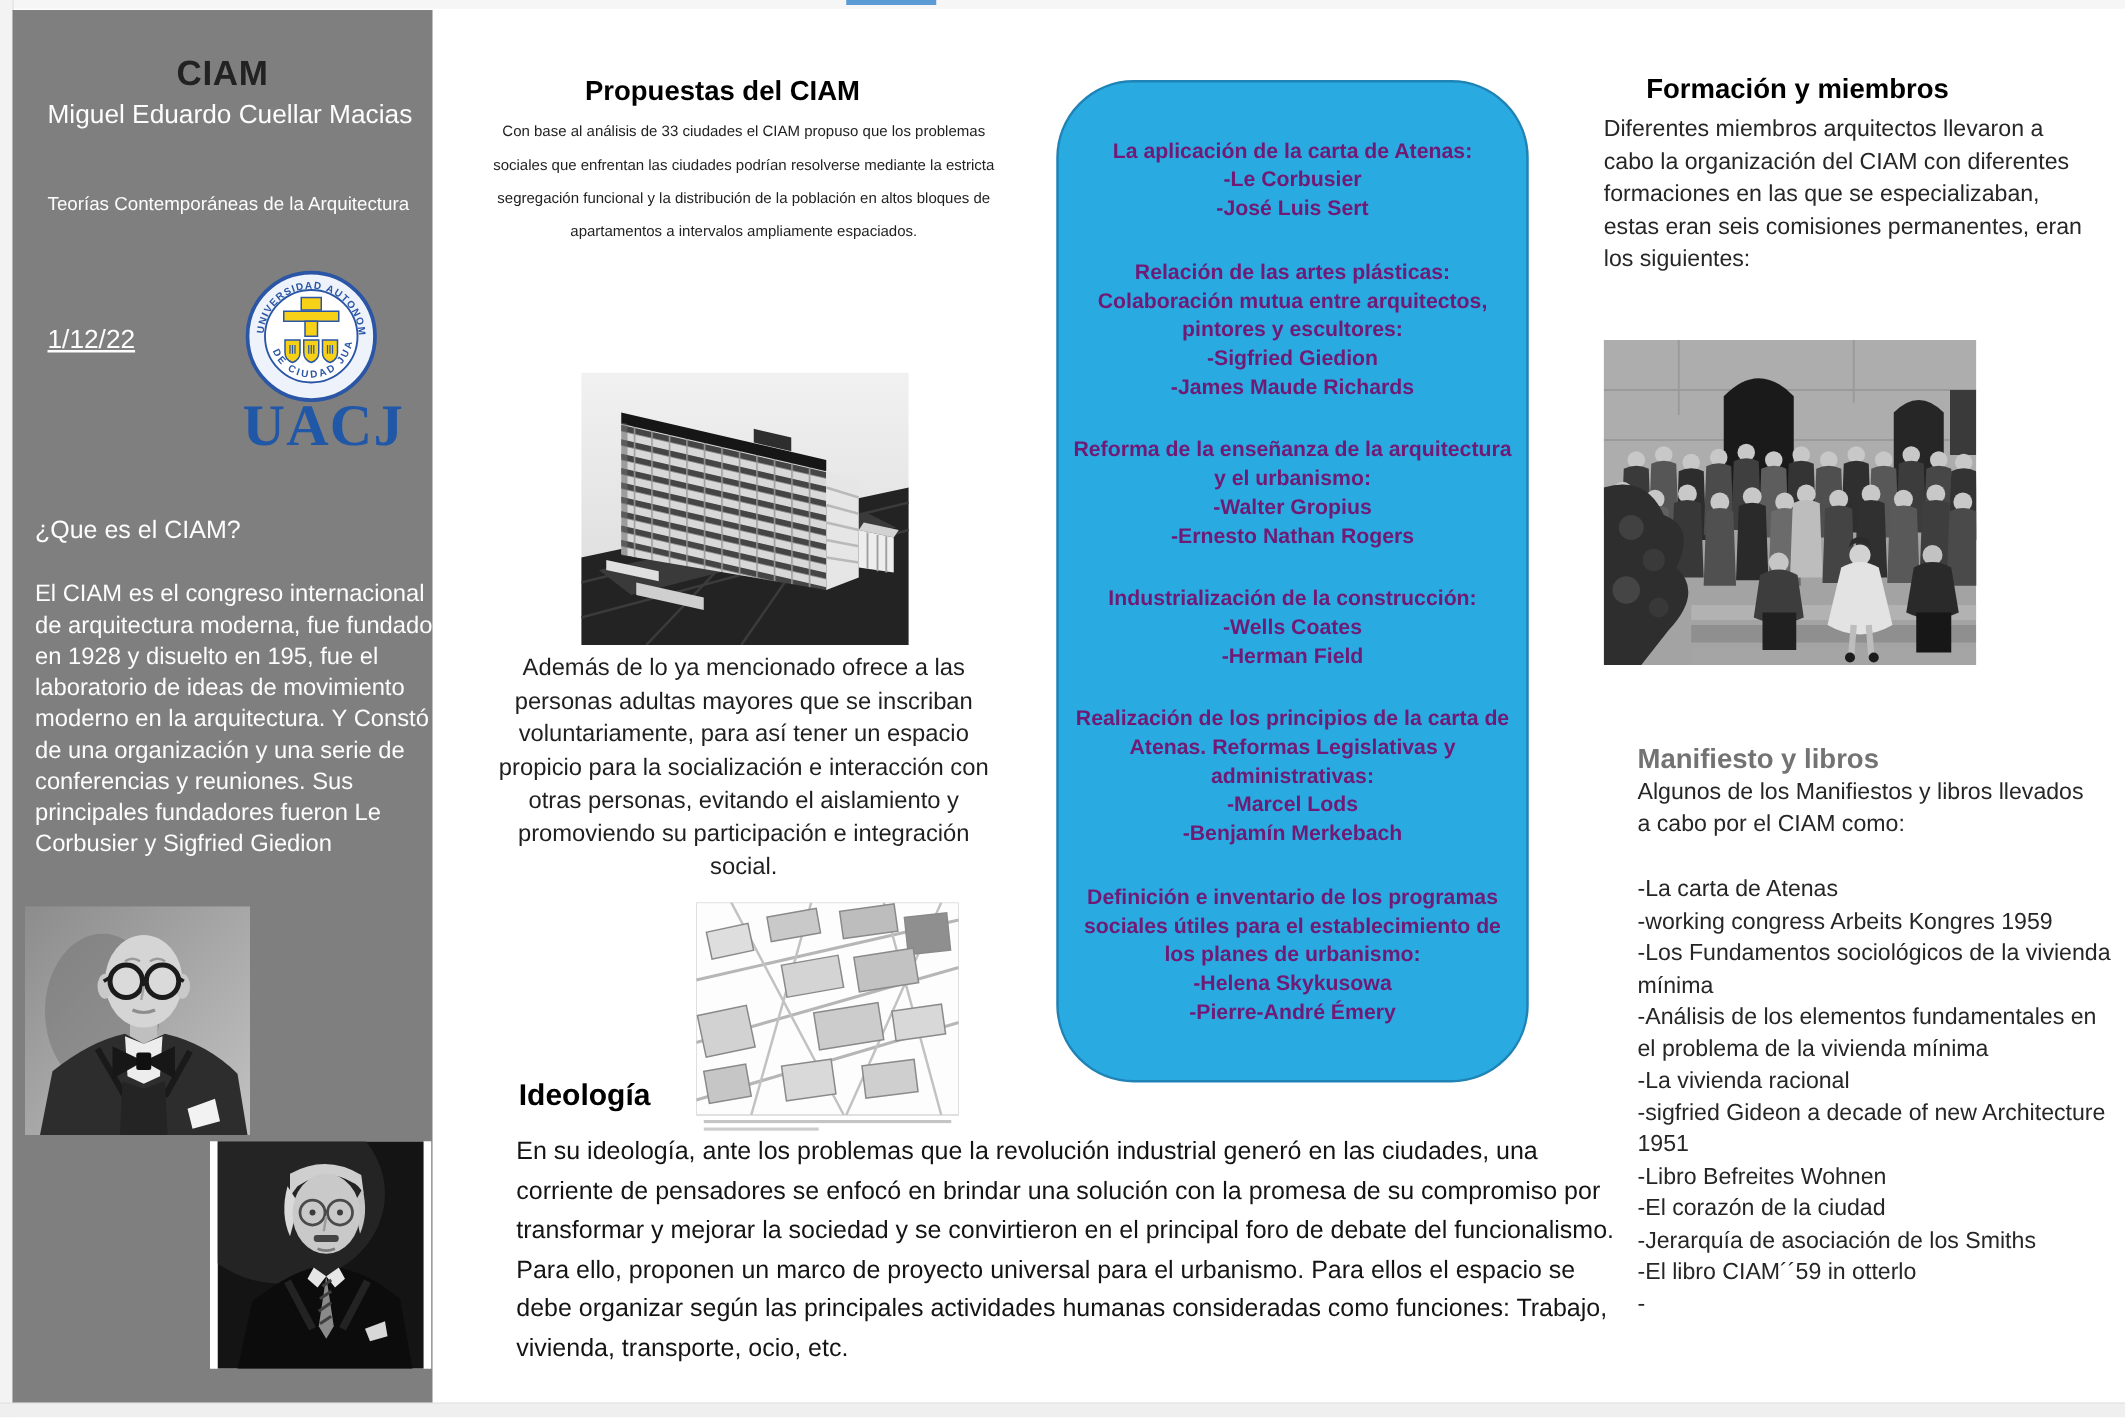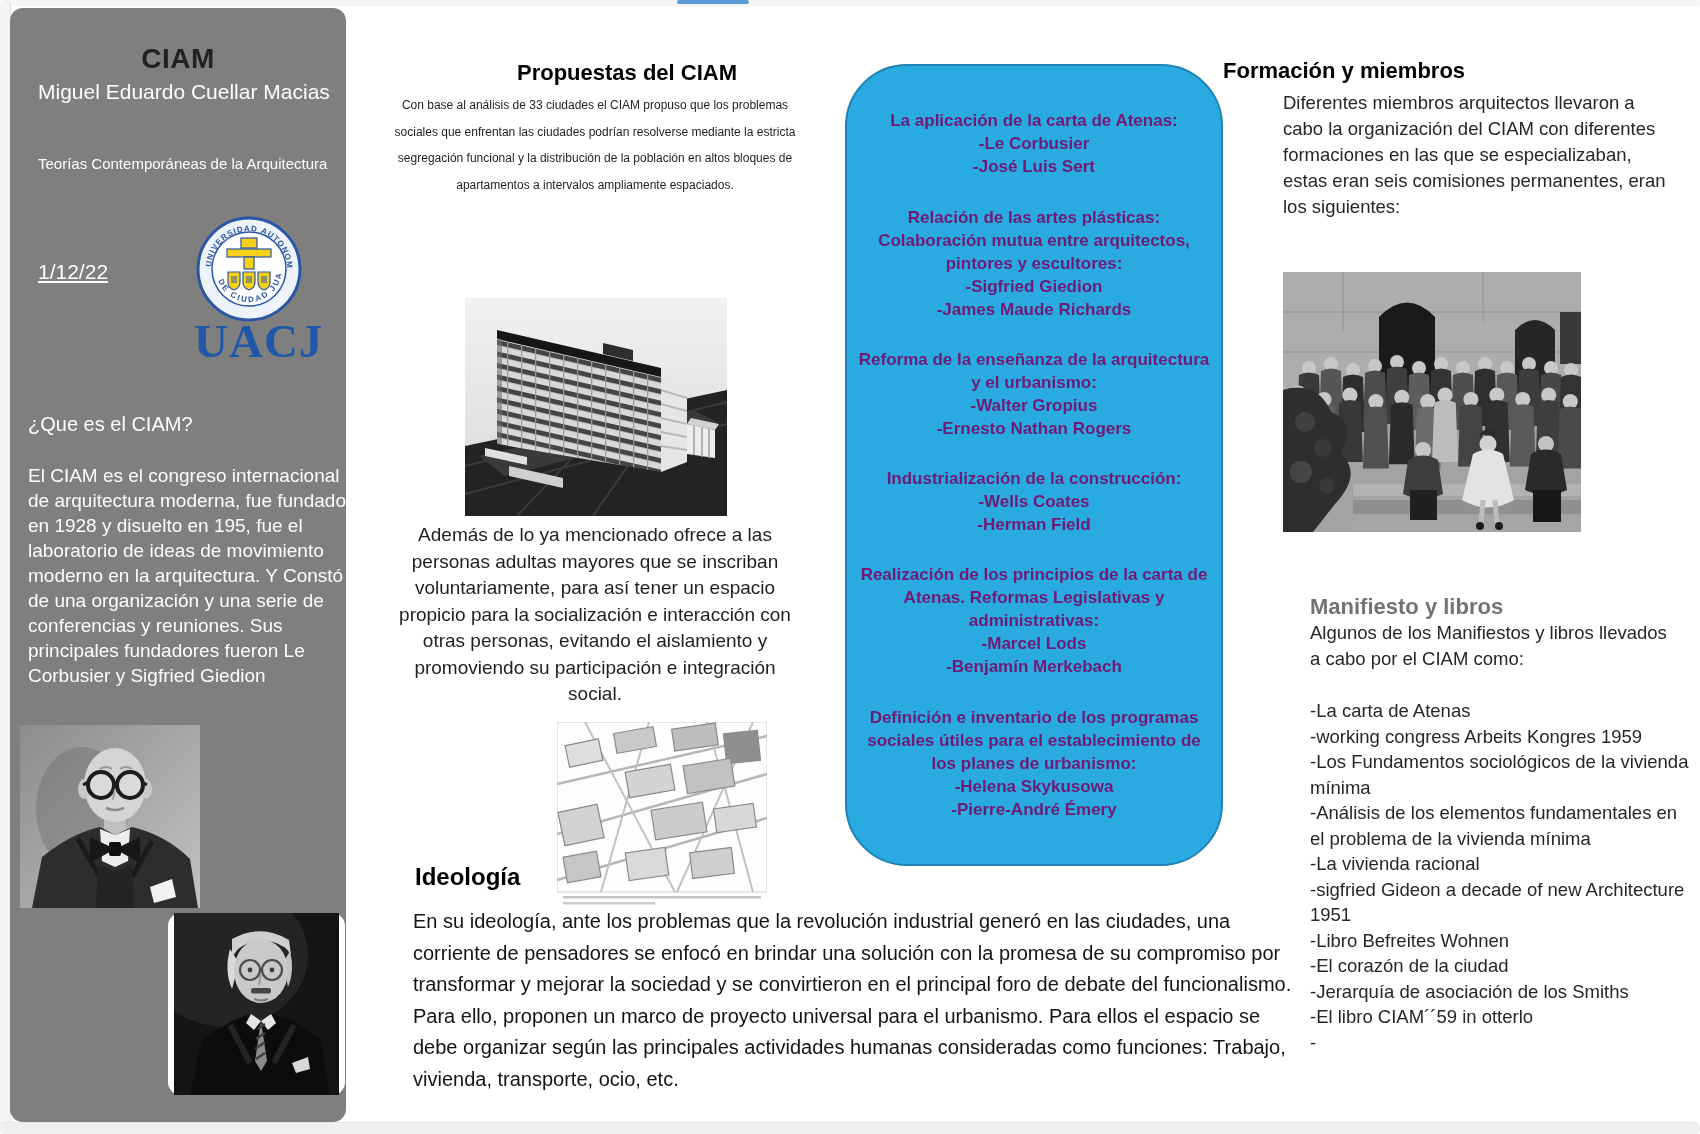--- a/index.html
+++ b/index.html
@@ -1,18 +1,18 @@
 <!DOCTYPE html>
 <html><head>
 <meta charset="utf-8">
 <style>
   html,body{margin:0;padding:0;}
   .page{position:relative;width:1700px;height:1134px;background:#ffffff;overflow:hidden;
         font-family:"Liberation Sans",sans-serif;color:#1f1f1f;}
-  .abs{position:absolute;border-radius:13px;}
+  .abs{position:absolute;}
   .edge-top{left:0;top:0;width:1700px;height:7px;background:#f6f6f6;}
   .edge-left{left:0;top:0;width:10px;height:1134px;background:#f3f3f3;border-right:1px solid #e2e2e2;}
   .edge-bottom{left:0;top:1122px;width:1700px;height:12px;background:#efefef;border-top:1px solid #e3e3e3;}
   .top-blue-bar{left:677px;top:0;width:72px;height:4px;background:#5b9bd5;}
 
   
   .sidebar{left:10px;top:8px;width:336px;height:1114px;background:#7f7f7f;}
   .sb-title{left:0;top:16px;width:100%;text-align:center;font-size:28px;font-weight:bold;color:#222;letter-spacing:.5px;}
   .sb-author{left:28px;top:72px;width:300px;font-size:21px;color:#fdfdfd;}
   .sb-course{left:28px;top:142px;width:296px;font-size:15px;line-height:27px;color:#fdfdfd;}
@@ -20,37 +20,37 @@
   .seal{left:186px;top:208px;width:106px;height:106px;}
   .wordmark{left:184px;top:306px;width:120px;text-align:center;
             font-family:"Liberation Serif",serif;font-weight:bold;font-size:47px;color:#2157a7;letter-spacing:1px;}
   .sb-qhead{left:18px;top:405px;font-size:20px;color:#fdfdfd;}
   .sb-qbody{left:18px;top:455px;width:322px;font-size:19px;line-height:25px;color:#fdfdfd;}
   .photo1{left:10px;top:717px;width:180px;height:183px;}
   .photo2{left:158px;top:905px;width:177px;height:182px;background:#fff;display:flex;justify-content:center;}
   .photo1 svg,.photo2 svg,.building svg,.city svg,.group-photo svg,.seal svg{display:block;}
 
   
-  .prop-heading{left:482px;top:42px;width:290px;text-align:center;font-size:22px;font-weight:bold;color:#000;}
+  .prop-heading{left:433px;top:42px;width:290px;text-align:center;font-size:22px;font-weight:bold;color:#000;}
   .prop-para1{left:390px;top:92px;width:410px;text-align:center;font-size:12px;line-height:26.5px;}
   .building{left:465px;top:298px;width:262px;height:218px;}
   .prop-para2{left:388px;top:522px;width:414px;text-align:center;font-size:19px;line-height:26.5px;}
   .city{left:557px;top:722px;width:210px;height:185px;}
   .ideo-head{left:415px;top:843px;font-size:24px;font-weight:bold;color:#000;}
   .ideo-para{left:413px;top:906px;width:880px;font-size:20px;line-height:31.5px;color:#141414;}
 
   
   .bluebox{left:845px;top:64px;width:378px;height:802px;border-radius:62px;background:#29abe2;
            border:2px solid #1f83b5;box-sizing:border-box;display:flex;flex-direction:column;
            justify-content:space-evenly;padding:16px 10px;color:#701a75;font-weight:bold;
            font-size:17px;line-height:23px;text-align:center;}
   .bb-sec{margin:0;}
 
   
-  .form-head{left:1223px;top:40px;font-size:22px;font-weight:bold;color:#000;}
+  .form-head{left:1317px;top:40px;font-size:22px;font-weight:bold;color:#000;}
   .form-body{left:1283px;top:90px;width:386px;font-size:18.5px;line-height:26px;color:#262626;}
   .group-photo{left:1283px;top:272px;width:298px;height:260px;}
   .mani-head{left:1310px;top:570px;font-size:22px;font-weight:bold;color:#737373;margin-top:24px;}
   .mani-intro{left:1310px;top:620px;width:364px;font-size:18.5px;line-height:26px;color:#262626;}
   .books{left:1310px;top:698px;width:386px;font-size:18.5px;line-height:25.5px;color:#262626;}
 </style>
 </head>
 <body>
 
 <div class="page">

